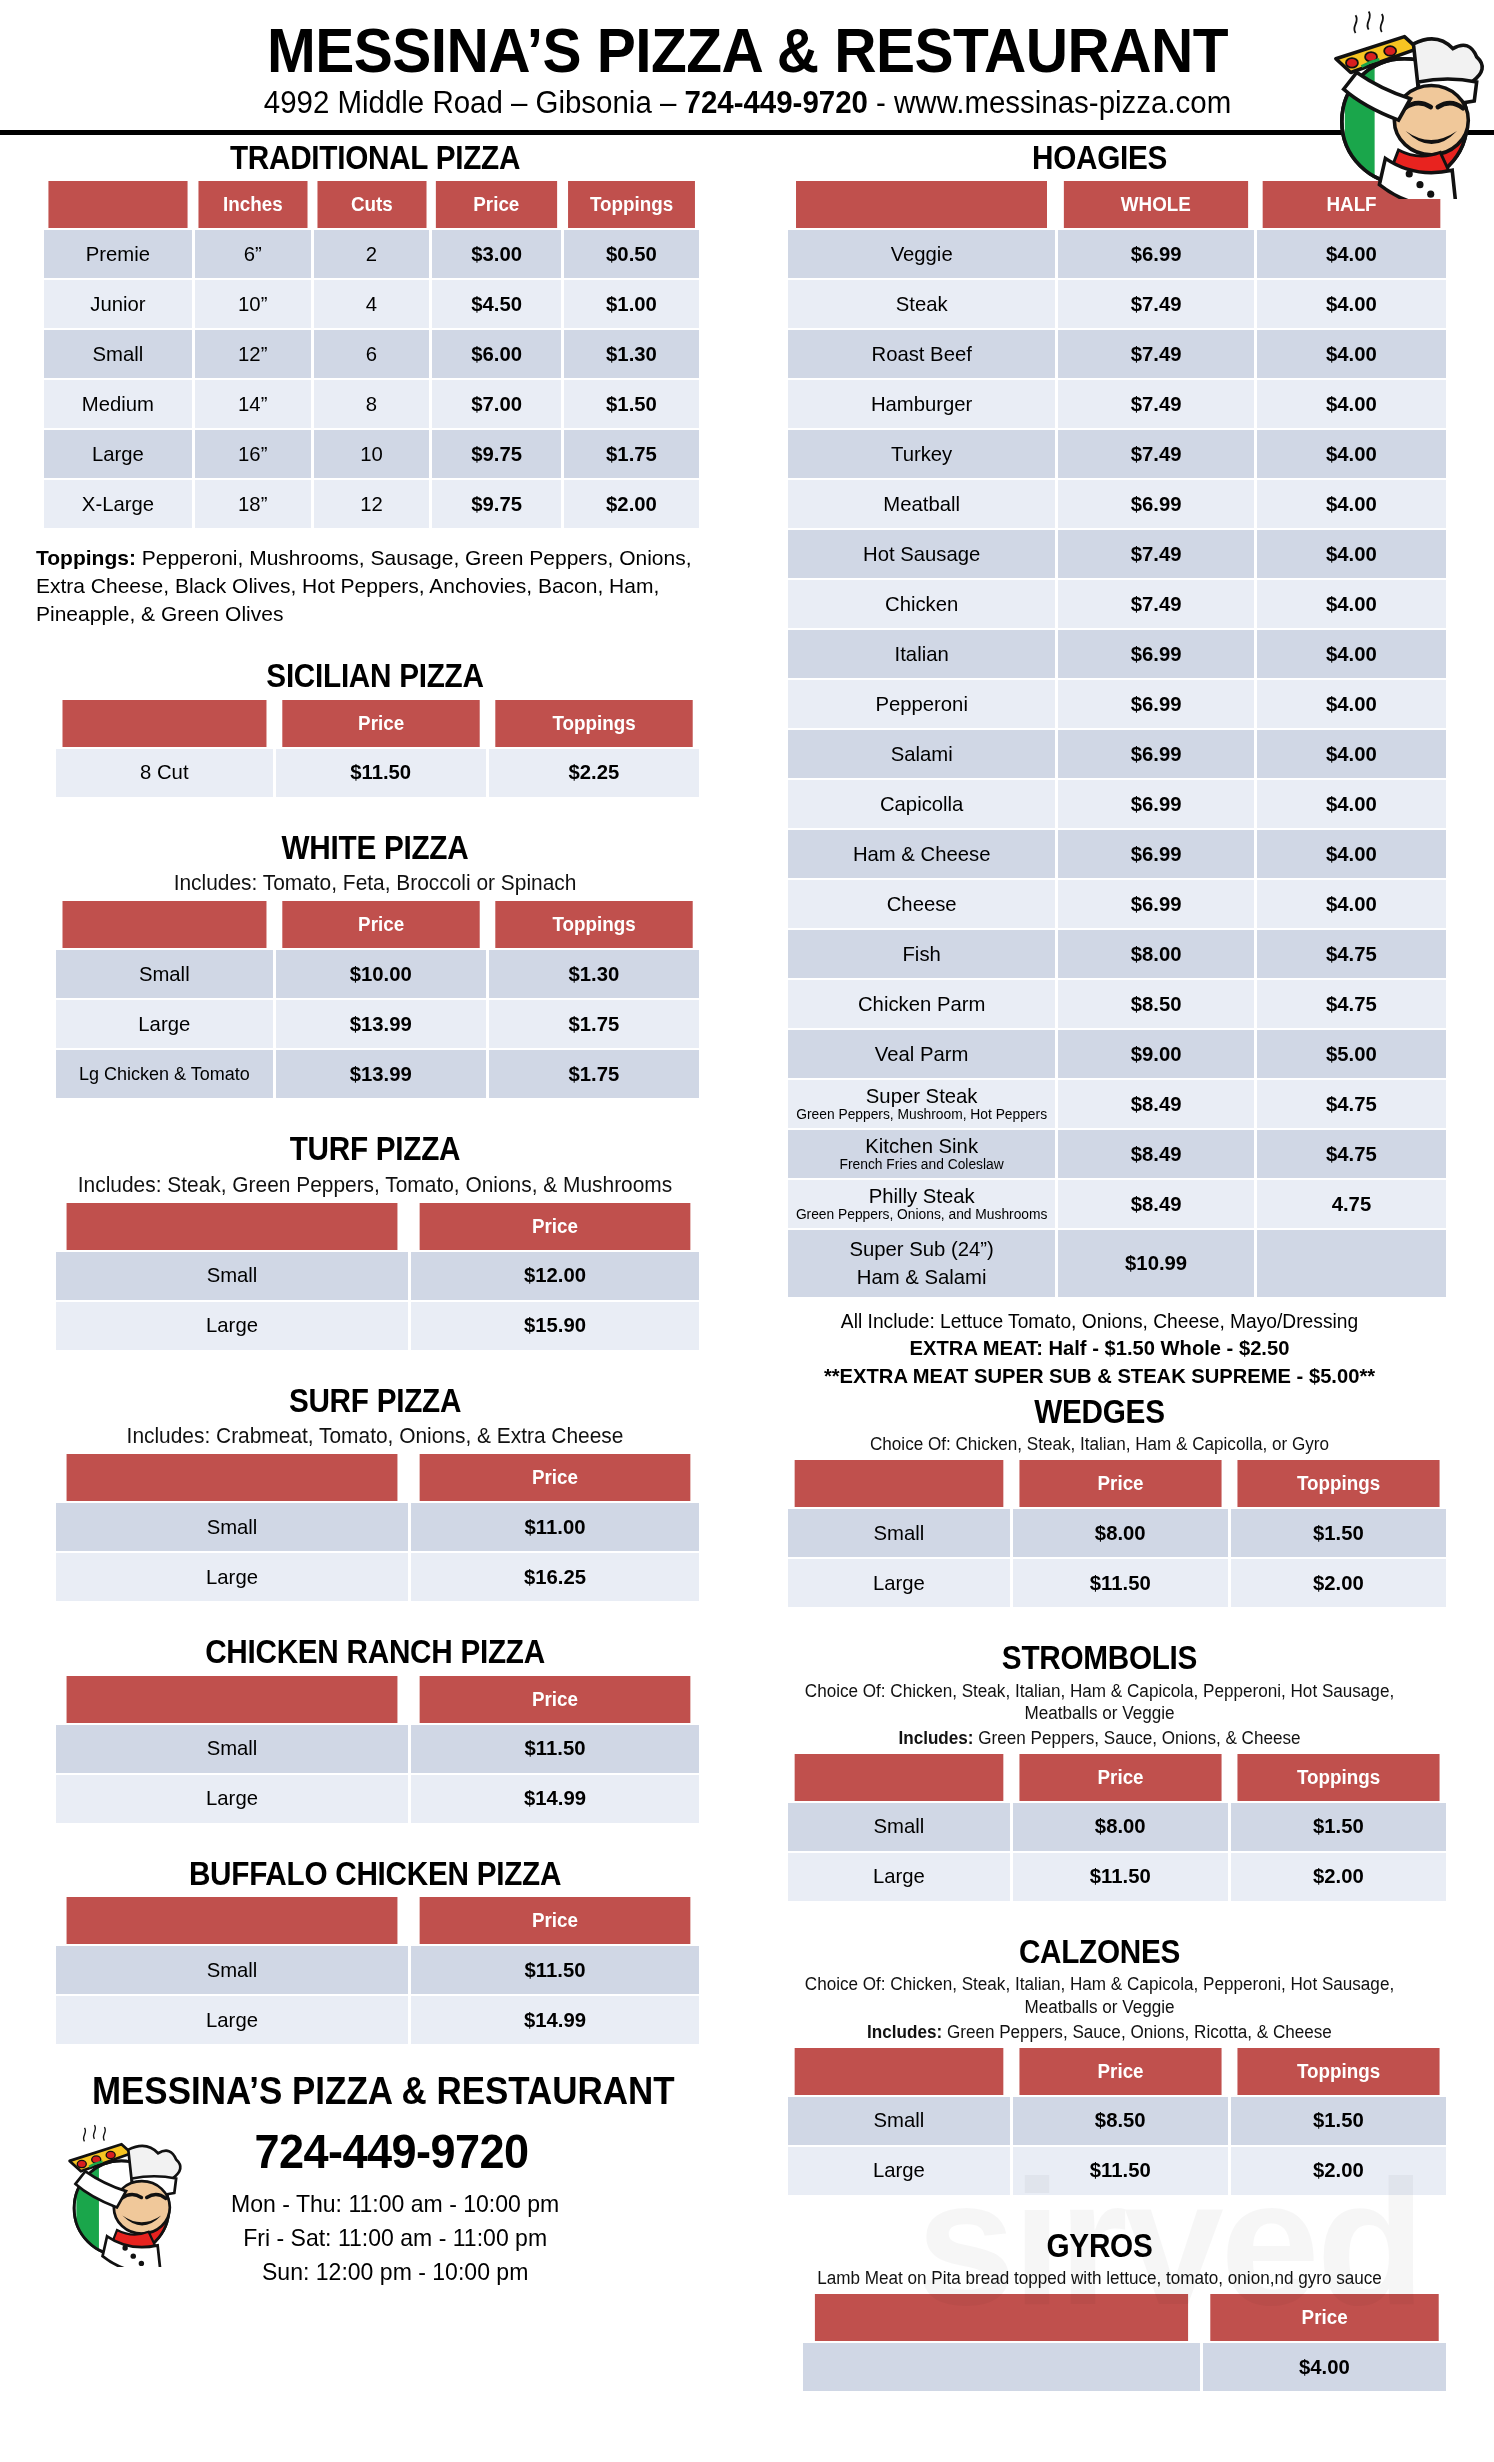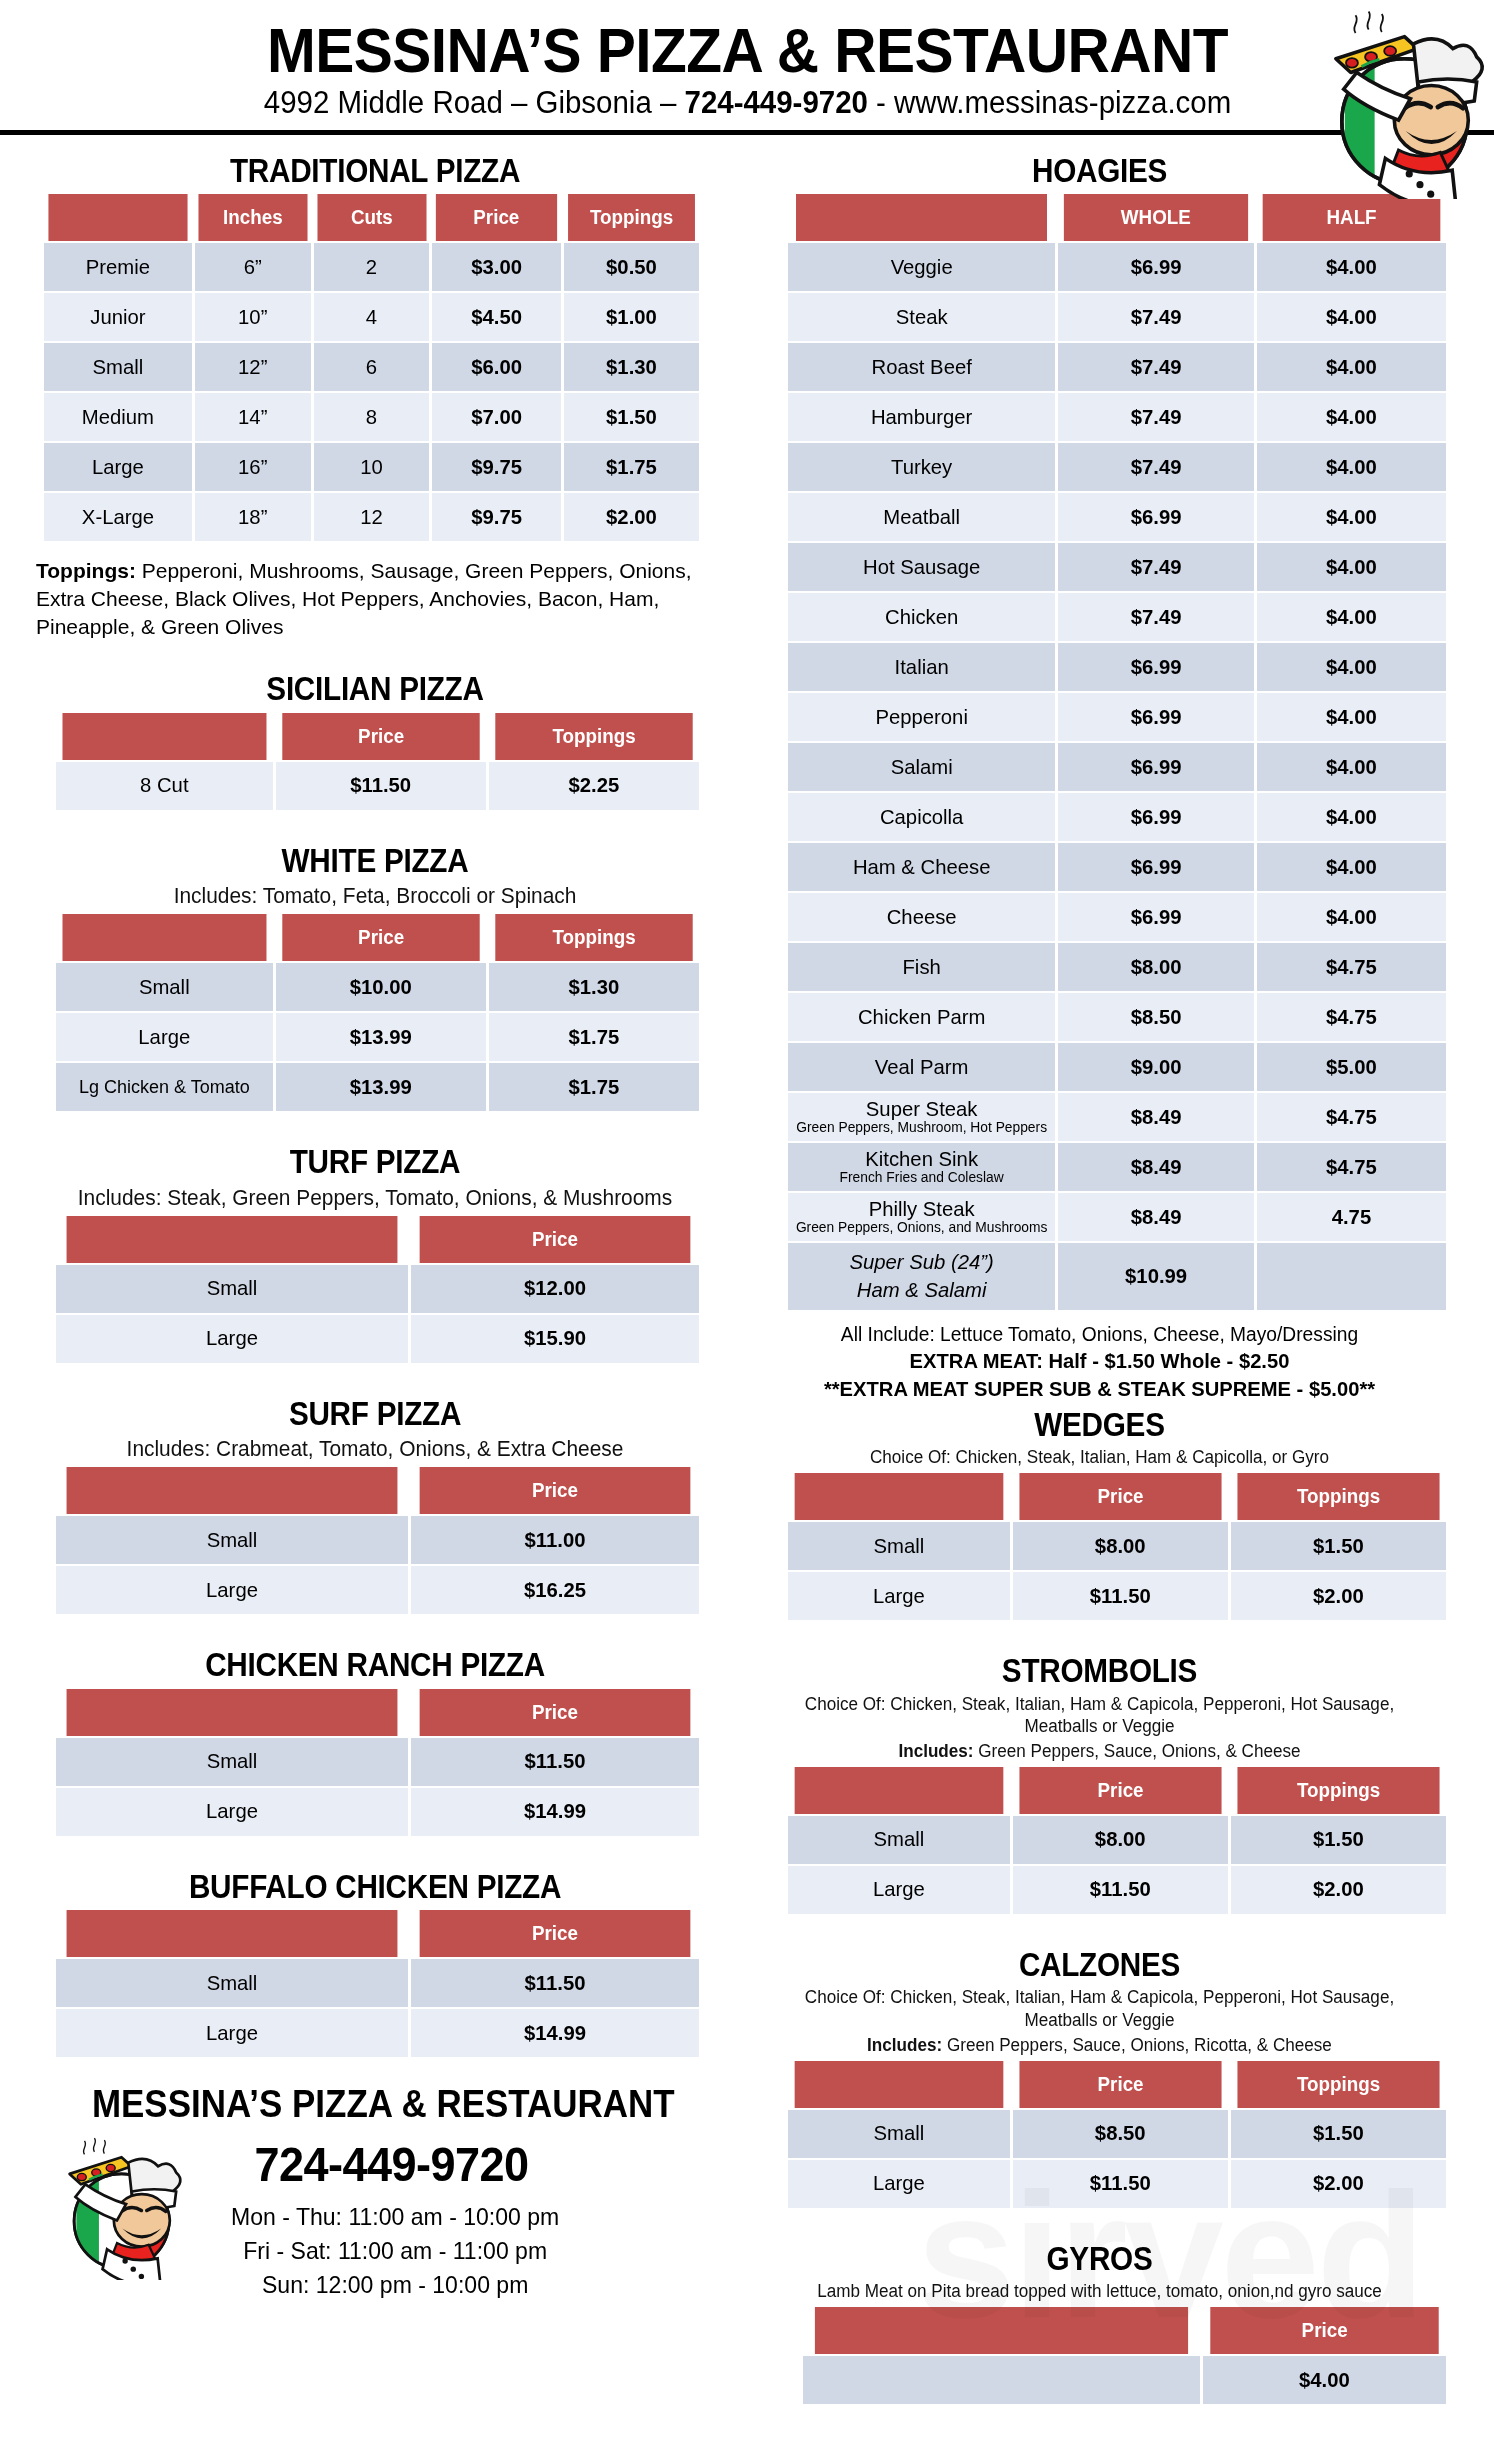--- a/index.html
+++ b/index.html
@@ -60,21 +60,21 @@
     width: 138px;
     height: 149px;
     left: 48px;
     top: 48px;
   }
 
   
   .columns {
     display: flex;
     width: 1427px;
-    padding-top: 16px;
+    padding-top: 3px;
   }
   .col-left  { width: 750px; position: relative; }
   .col-right { width: 744px; position: relative; }
 
   
   .sect-title {
     text-align: center;
     font-size: 33px;
     font-weight: 700;
     color: #000;
@@ -124,21 +124,21 @@
   table.menu tr.r-even td { background: #e9edf5; }
   table.menu td.price { font-weight: 700; }
   table.menu td.label { font-weight: 400; }
   td .sub-note {
     display: block;
     font-size: 13.8px;
     font-weight: 400;
     line-height: 1.1;
     margin-top: -1.2px;
   }
-  td .two-line { display:block; line-height:1.35;font-style:italic; }
+  td .two-line { display:block; line-height:1.35; }
 
   
   .tbl-trad     { width: 661px; margin-left: 41px; }
   .tbl-sicilian { width: 649px; margin-left: 53px; }
   .tbl-white    { width: 649px; margin-left: 53px; }
   .tbl-2col     { width: 649px; margin-left: 53px; }
   .tbl-hoagie   { width: 664px; margin-left: 35px; }
   .tbl-right3   { width: 664px; margin-left: 35px; }
   .tbl-gyro     { width: 649px; margin-left: 50px; }
 

